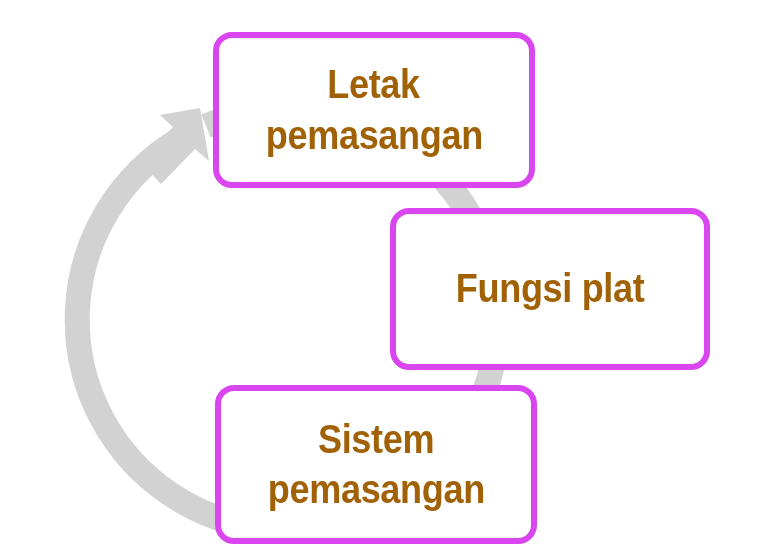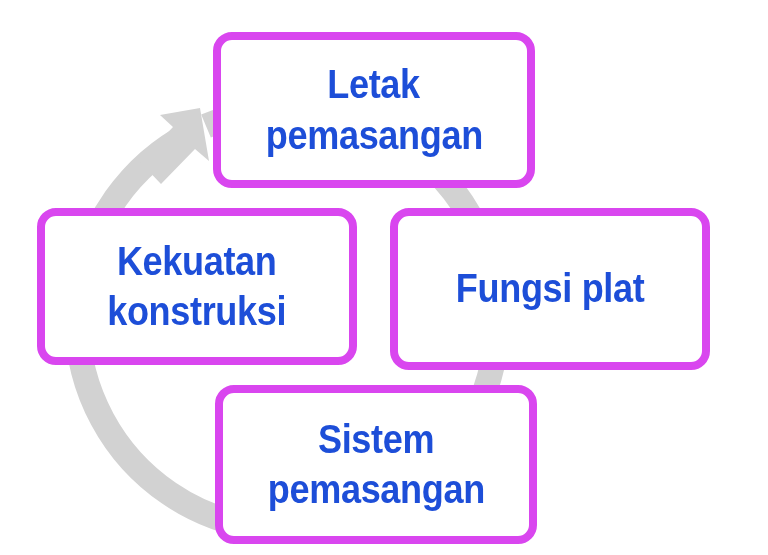--- a/index.html
+++ b/index.html
@@ -23,29 +23,29 @@
     top: 0;
     width: 768px;
     height: 555px;
     z-index: 1;
     pointer-events: none;
   }
   .node-box {
     position: absolute;
     z-index: 2;
     background: #ffffff;
-    border: 8px solid #d946ef;
+    border: 6px solid #d946ef;
     border-radius: 19px;
     box-sizing: border-box;
     display: flex;
     flex-direction: column;
     align-items: center;
     justify-content: center;
     text-align: center;
-    color: #1d4ed8;
+    color: #a16207;
     line-height: 1.06;
   }
   .node-line {
     display: block;
     font-weight: bold;
     font-size: 41px;
     letter-spacing: -0.4px;
     transform: scaleX(0.88);
     transform-origin: center center;
     white-space: nowrap;
@@ -88,18 +88,14 @@
 
   <div class="node-box" id="box-fungsi">
     <span class="node-line">Fungsi plat</span>
   </div>
 
   <div class="node-box" id="box-sistem">
     <span class="node-line">Sistem</span>
     <span class="node-line">pemasangan</span>
   </div>
 
-  <div class="node-box" id="box-kekuatan">
-    <span class="node-line">Kekuatan</span>
-    <span class="node-line">konstruksi</span>
-  </div>
 
 </div>
 
 </body></html>

